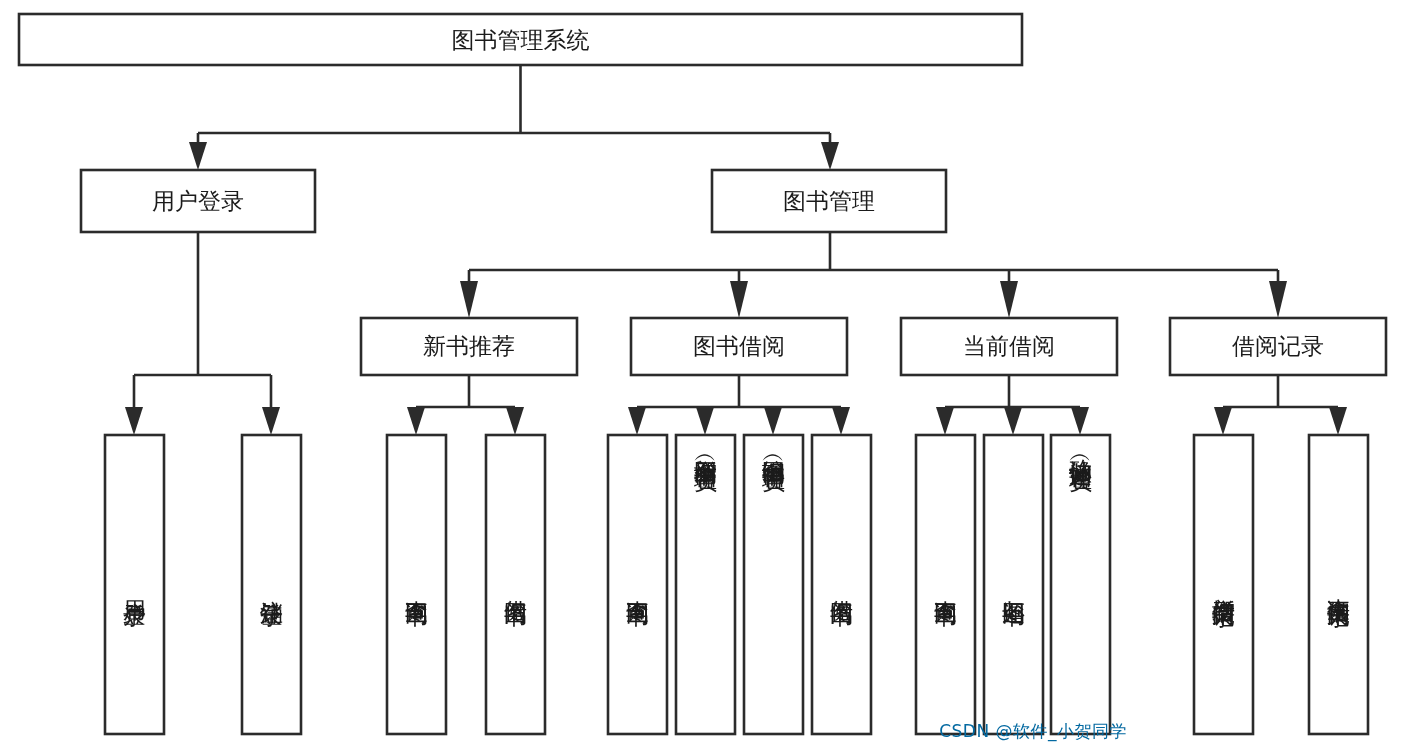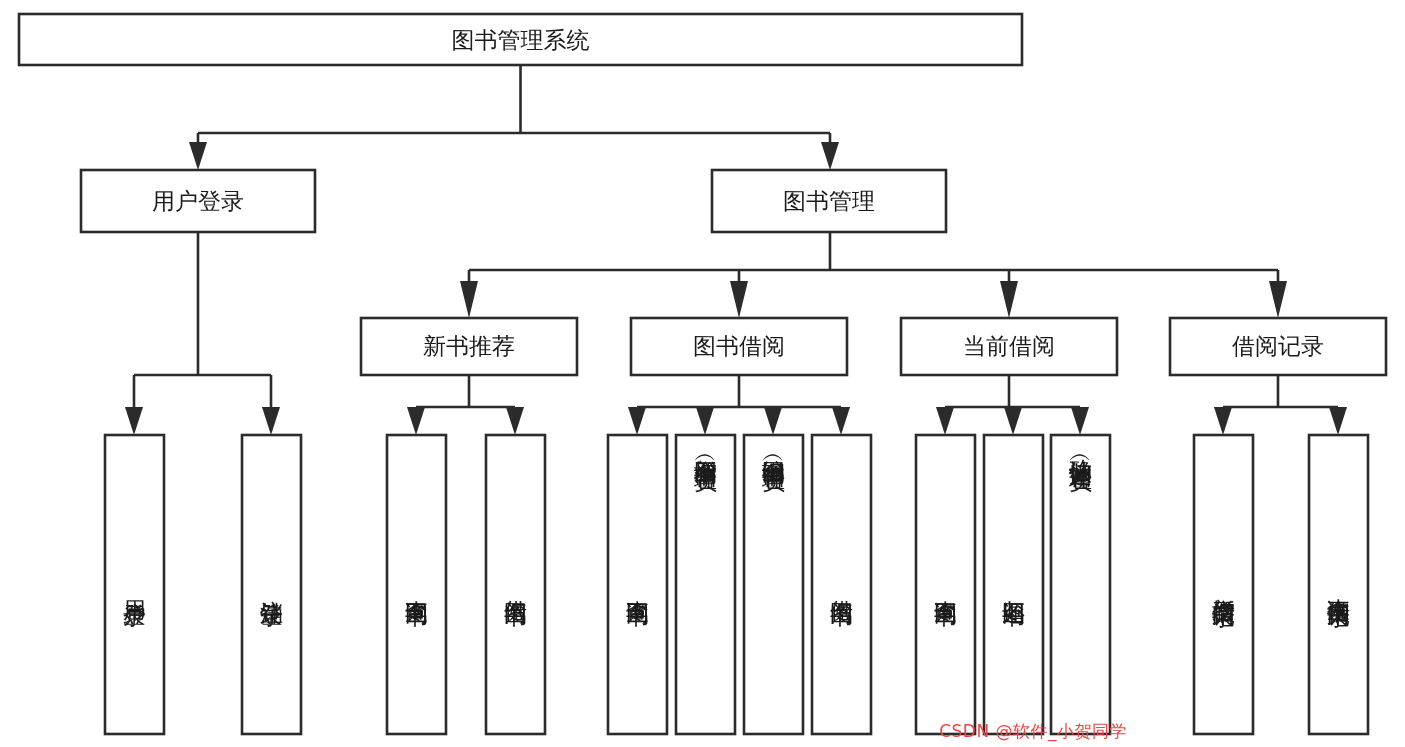--- a/index.html
+++ b/index.html
@@ -65,21 +65,21 @@
     color: #1b1b1b;
     letter-spacing: 1.5px;
     white-space: nowrap;
   }
   .watermark {
     position: absolute;
     right: 6px;
     bottom: 4px;
     font-family: "DejaVu Sans", "Liberation Sans", sans-serif;
     font-size: 17px;
-    color: #ef4444;
+    color: #0369a1;
     letter-spacing: 0.5px;
     white-space: nowrap;
   }
 </style>
 </head>
 <body>
 
 <div id="diagram-root">
 
   <svg id="flow" viewBox="0 0 1405 747">

